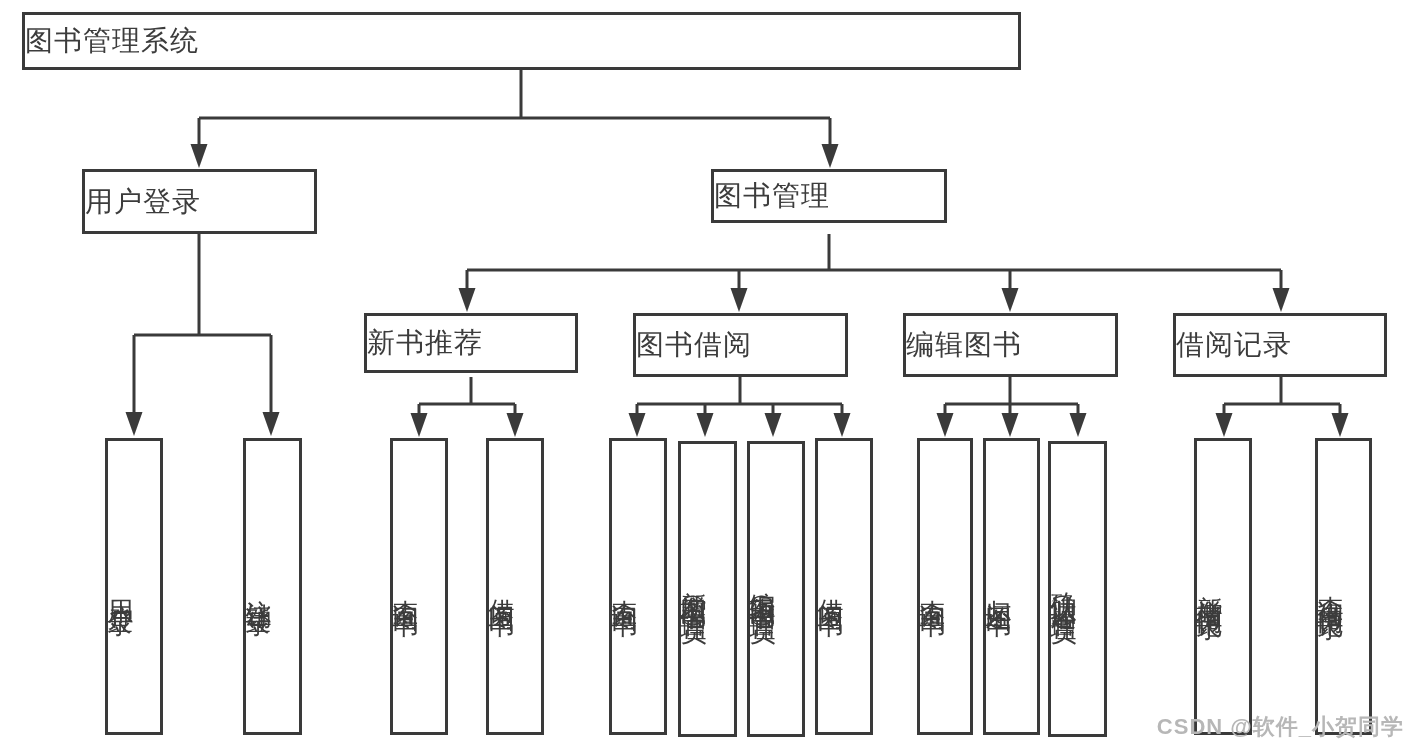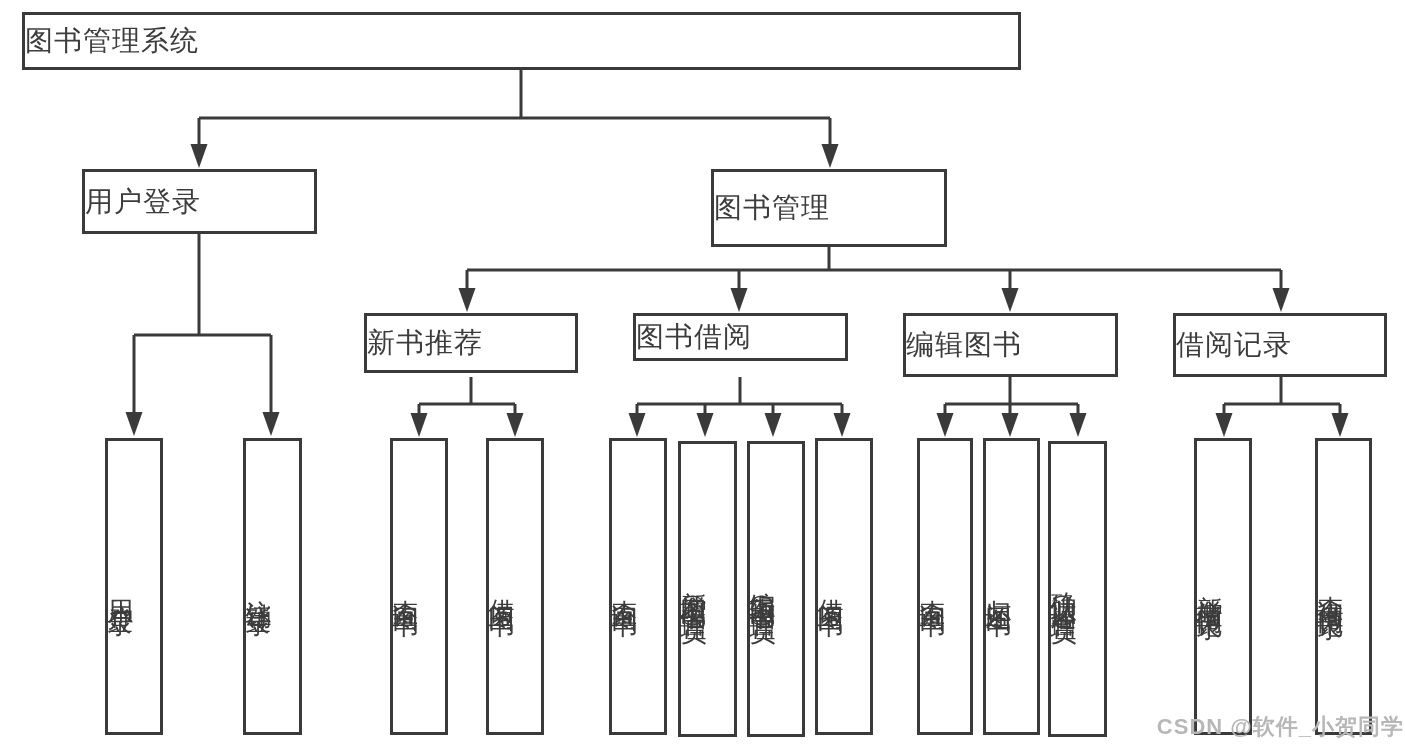--- a/index.html
+++ b/index.html
@@ -56,24 +56,24 @@
     text-orientation: mixed;
     font-size: 26px;
     letter-spacing: 4px;
     line-height: 1;
     white-space: nowrap;
   }
   
   .n-root            { left: 22px;  top: 12px;  width: 999px; height: 58px; }
   
   .n-user-login      { left: 82px;  top: 169px; width: 235px; height: 65px; }
-  .n-book-mgmt       { left: 711px; top: 169px; width: 236px; height: 78px; }
+  .n-book-mgmt       { left: 711px; top: 169px; width: 236px; height: 54px; }
   
   .n-new-book        { left: 364px; top: 313px; width: 214px; height: 60px; }
-  .n-book-borrow     { left: 633px; top: 313px; width: 215px; height: 48px; }
+  .n-book-borrow     { left: 633px; top: 313px; width: 215px; height: 64px; }
   .n-current-borrow  { left: 903px; top: 313px; width: 215px; height: 64px; }
   .n-borrow-record   { left: 1173px;top: 313px; width: 214px; height: 64px; }
   
   .n-leaf-login      { left: 105px; top: 438px; width: 58px; height: 297px; }
   .n-leaf-logout     { left: 243px; top: 438px; width: 59px; height: 297px; }
   .n-leaf-q1         { left: 390px; top: 438px; width: 58px; height: 297px; }
   .n-leaf-b1         { left: 486px; top: 438px; width: 58px; height: 297px; }
   .n-leaf-q2         { left: 609px; top: 438px; width: 58px; height: 297px; }
   .n-leaf-add-book   { left: 678px; top: 441px; width: 59px; height: 296px; }
   .n-leaf-edit-book  { left: 747px; top: 441px; width: 58px; height: 296px; }

